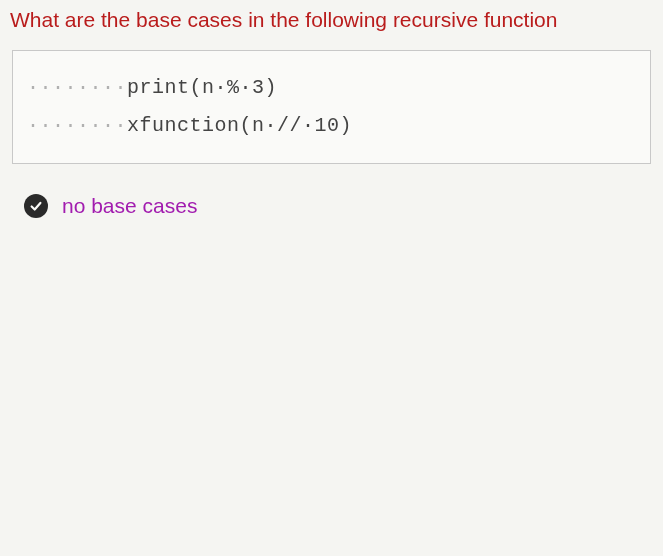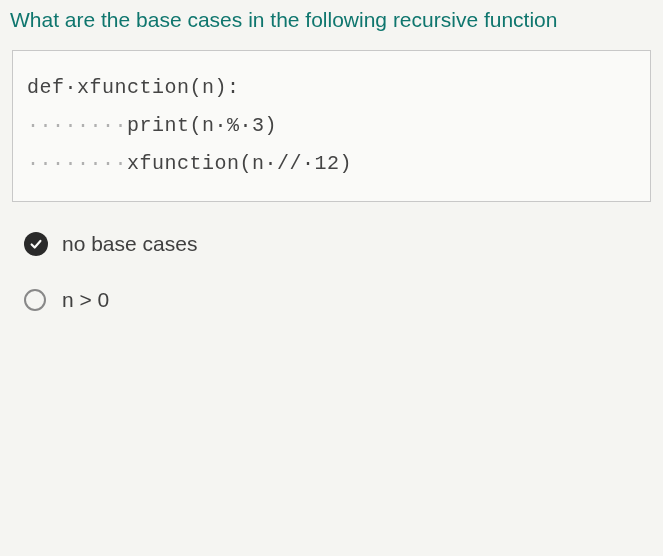--- a/index.html
+++ b/index.html
@@ -10,21 +10,21 @@
     body {
       font-family: -apple-system, BlinkMacSystemFont, 'Segoe UI', Arial, sans-serif;
       background: #f5f5f2;
       width: 663px;
       height: 556px;
       overflow: hidden;
       color: #3a3a3a;
     }
     .question-text {
       font-size: 21px;
-      color: #0f766e;
+      color: #b91c1c;
       padding: 8px 10px 18px 10px;
       font-weight: 400;
     }
     .code-block {
       margin: 0 12px 0 12px;
       border: 1px solid #c8c8c8;
       background: #fafaf8;
       padding: 18px 14px 18px 14px;
       font-family: 'Consolas', 'Monaco', 'Courier New', monospace;
       font-size: 20px;
@@ -39,21 +39,21 @@
       color: #b0b0b0;
     }
     .options {
       padding: 30px 0 0 24px;
     }
     .option {
       display: flex;
       align-items: center;
       margin-bottom: 32px;
       font-size: 21px;
-      color: #404040;
+      color: #a21caf;
     }
     .option-circle {
       width: 22px;
       height: 22px;
       border: 2px solid #888;
       border-radius: 50%;
       margin-right: 16px;
       flex-shrink: 0;
     }
     .option-checked {
@@ -71,31 +71,26 @@
       width: 14px;
       height: 14px;
     }
   </style>
 </head>
 <body>
 
 <div class="question-text">What are the base cases in the following recursive function</div>
 
 <div class="code-block">
-  <div class="code-line">def·xfunction(n):</div>
   <div class="code-line"><span class="ws-dot">········</span><span>print(n·%·3)</span></div>
-  <div class="code-line"><span class="ws-dot">········</span><span>xfunction(n·//·12)</span></div>
+  <div class="code-line"><span class="ws-dot">········</span><span>xfunction(n·//·10)</span></div>
 </div>
 
 <div class="options">
   <div class="option">
     <div class="option-checked">
       <svg viewBox="0 0 16 16" fill="none">
         <path d="M3 8.5 L6.5 12 L13 4.5" stroke="#fafaf8" stroke-width="2.5" stroke-linecap="round" stroke-linejoin="round"></path>
       </svg>
     </div>
     <span>no base cases</span>
   </div>
-  <div class="option">
-    <div class="option-circle"></div>
-    <span>n &gt; 0</span>
-  </div>
 </div>
 
 </body></html>

